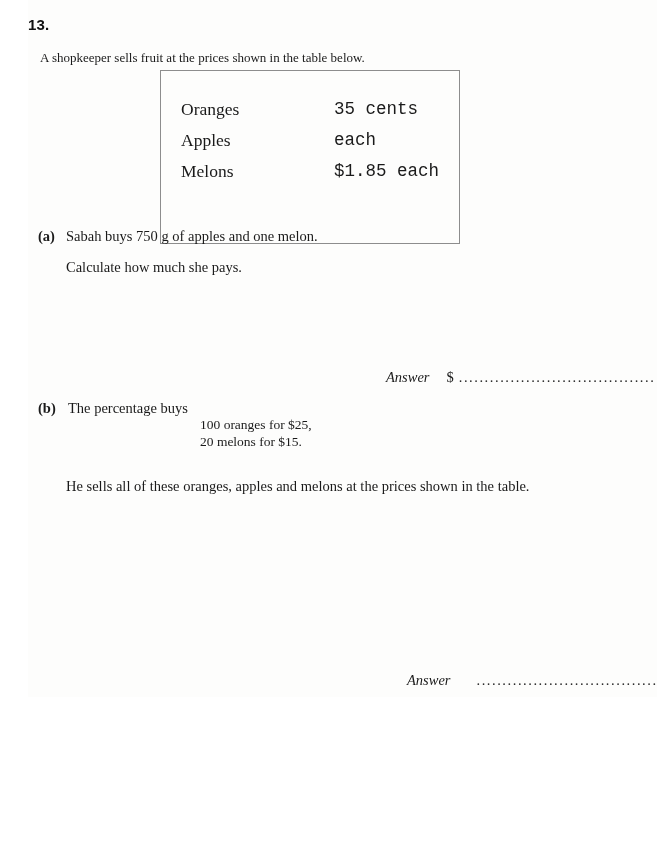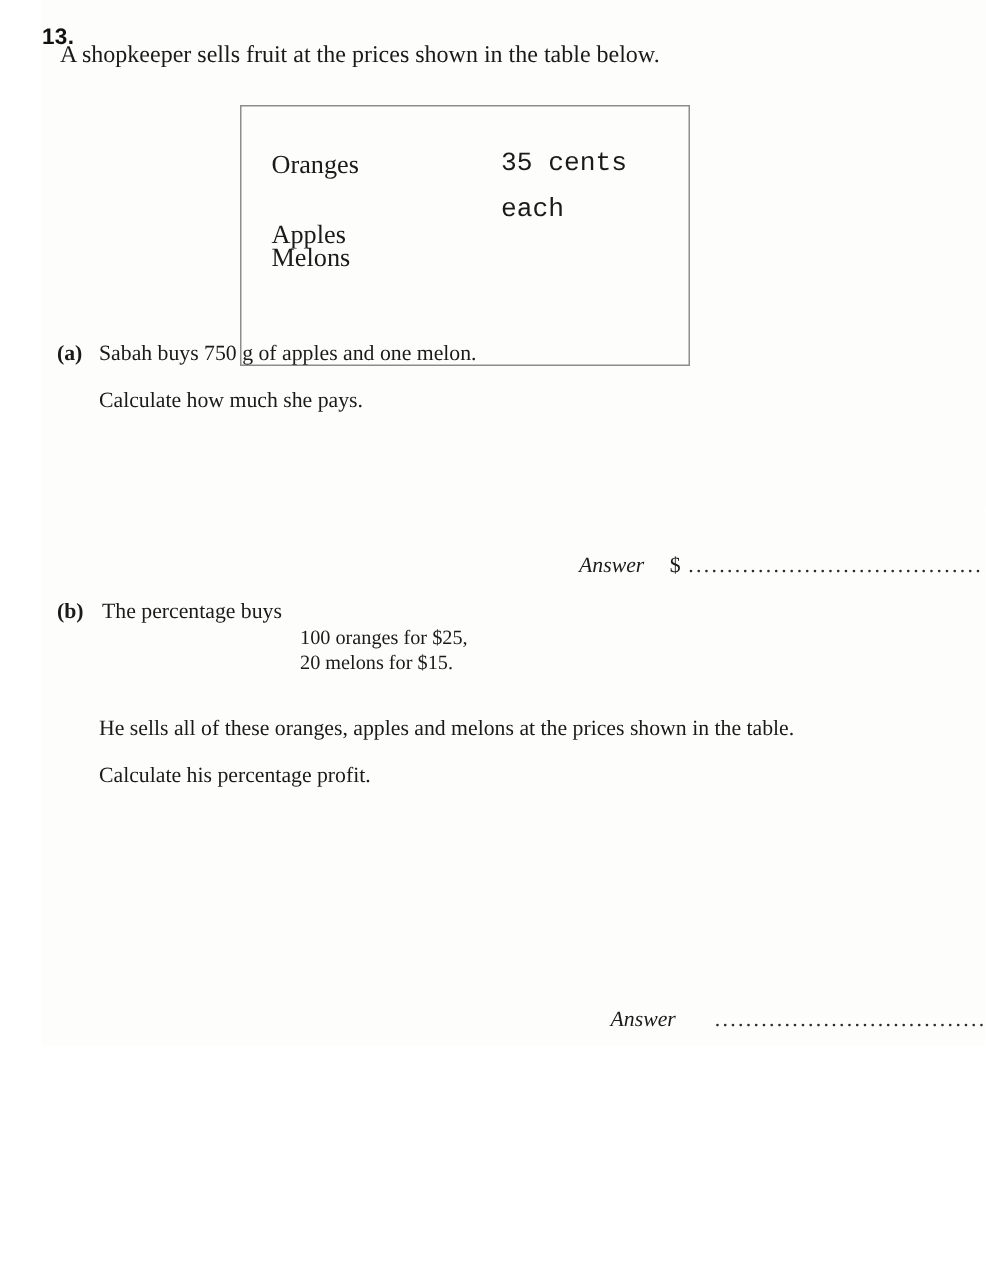--- a/index.html
+++ b/index.html
@@ -44,22 +44,22 @@
     font-weight: bold;
     font-size: 15px;
     letter-spacing: 0.2px;
     color: #111111;
   }
 
   
   .intro {
     position: absolute;
     left: 40px;
-    top: 28px;
-    font-size: 16px;
+    top: 49px;
+    font-size: 13px;
     line-height: 18px;
     white-space: nowrap;
   }
 
   
   .price-box {
     position: absolute;
     left: 160px;
     top: 70px;
     width: 300px;
@@ -79,21 +79,21 @@
   .price-row .item {
     position: absolute;
     left: 20px;
   }
   .price-row .cost {
     position: absolute;
     left: 173px;
     font-family: Liberation Mono, monospace;
   }
   .price-row.r0 { top: 23px; }
-  .price-row.r1 { top: 54px; margin-top: 16px; }
+  .price-row.r1 { top: 54px; }
   .price-row.r2 { top: 85px; }
 
   
   .part-label {
     position: absolute;
     font-weight: bold;
     font-size: 14.5px;
     line-height: 18px;
   }
   .part-text {
@@ -167,20 +167,21 @@
   <div class="price-box">
     <div class="price-row r0">
       <span class="item">Oranges</span>
       <span class="cost">35 cents each</span>
     </div>
     <div class="price-row r1">
       <span class="item">Apples</span>
     </div>
     <div class="price-row r2">
       <span class="item">Melons</span>
+      <span class="cost">$1.85 each</span>
     </div>
   </div>
 
   <div class="part-label pa-label">(a)</div>
   <div class="part-text pa-line1">Sabah buys 750 g of apples and one melon.</div>
   <div class="part-text pa-line2">Calculate how much she pays.</div>
 
   <div class="answer-line ans-a">
     <span class="answer-word">Answer</span>
     <span class="currency">$</span>
@@ -190,21 +191,20 @@
 
   <div class="part-label pb-label">(b)</div>
   <div class="part-text pb-line1">The percentage buys</div>
 
   <div class="buy-list">
     <div>100 oranges for $25,</div>
     <div>20 melons for $15.</div>
   </div>
 
   <div class="part-text pb-line2">He sells all of these oranges, apples and melons at the prices shown in the table.</div>
-  <div class="part-text pb-line3">Calculate his percentage profit.</div>
 
   <div class="answer-line ans-b">
     <span class="answer-word">Answer</span>
     <span class="dots">.......................................</span>
 
   </div>
 
 </div>
 
 </body></html>

